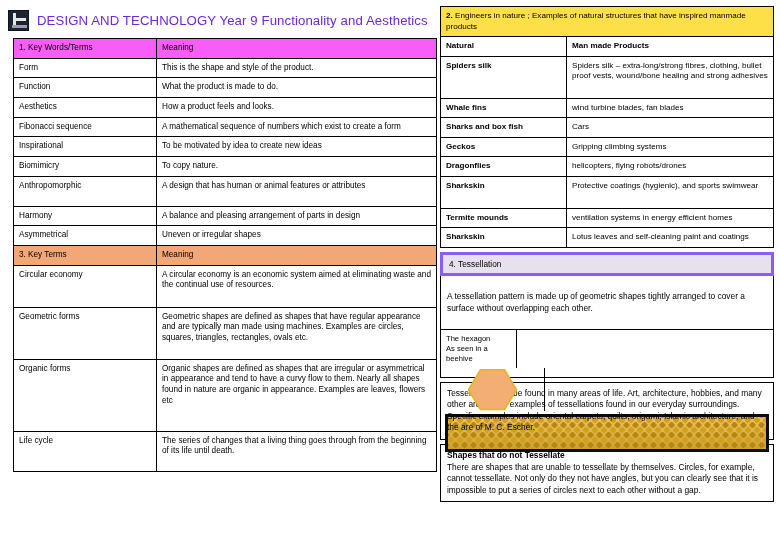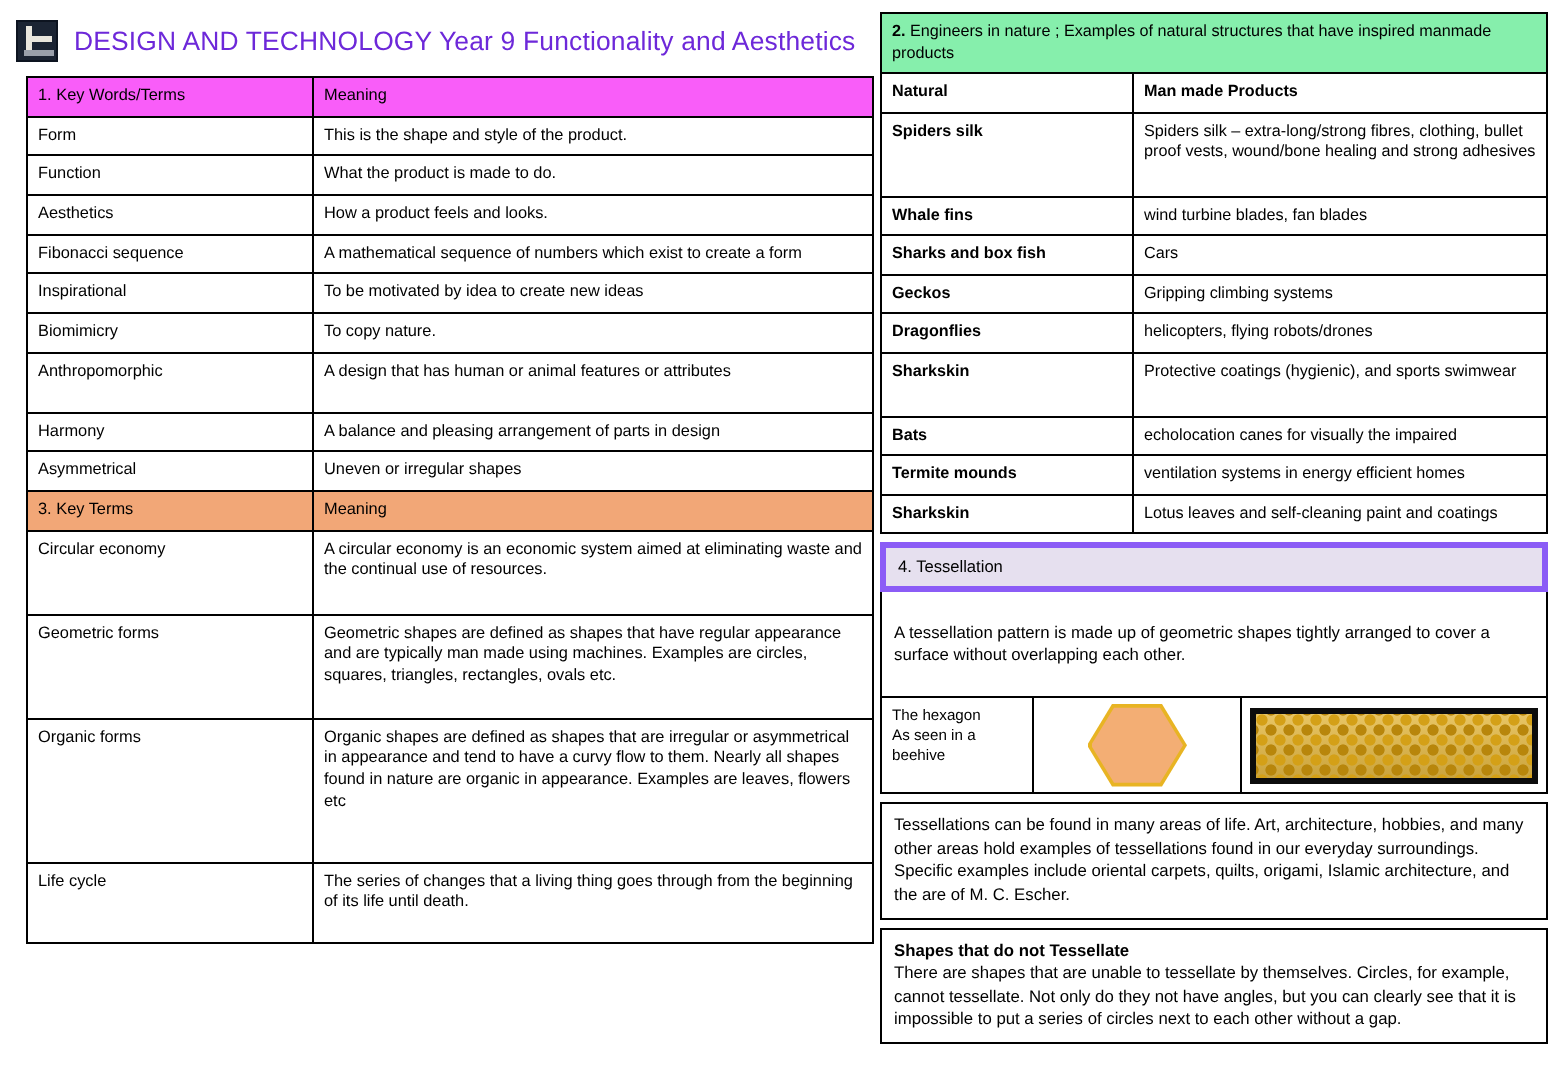--- a/index.html
+++ b/index.html
@@ -91,21 +91,21 @@
   .col-term { width: 143px; }
 
   
   .right-col {
     position: absolute;
     left: 440px; top: 6px;
     width: 334px;
   }
   .section-banner {
     border: 1px solid #000;
-    background: #86efac;
+    background: #fde047;
     font-size: 8.1px;
     line-height: 1.30;
     padding: 4px 5px;
     color: #000;
   }
   .section-banner .lead { font-weight: bold; }
   .banner-lav {
     border: 3px solid #8b5cf6;
     background: #e6e0ef;
     font-size: 8.3px;
@@ -137,20 +137,21 @@
   }
   .para-box .bold-lead { display: block; font-weight: bold; }
 
   
   .hex-row {
     display: flex;
     border: 1px solid #000;
     border-top: none;
     align-items: stretch;
     height: 48px;
+    flex-direction: column;
   }
   .hex-caption {
     width: 76px;
     border-right: 1px solid #000;
     padding: 4px 5px;
     font-size: 7.6px;
     line-height: 1.34;
     color: #000;
   }
   .hex-art {
@@ -305,24 +306,20 @@
           <td class="natural-cell">Geckos</td>
           <td>Gripping climbing systems</td>
         </tr>
         <tr>
           <td class="natural-cell">Dragonflies</td>
           <td>helicopters, flying robots/drones</td>
         </tr>
         <tr style="height:32px">
           <td class="natural-cell">Sharkskin</td>
           <td>Protective coatings (hygienic), and sports swimwear</td>
-        </tr>
-        <tr>
-          <td class="natural-cell">Bats</td>
-          <td>echolocation canes for visually the impaired</td>
         </tr>
         <tr>
           <td class="natural-cell">Termite mounds</td>
           <td>ventilation systems in energy efficient homes</td>
         </tr>
         <tr>
           <td class="natural-cell">Sharkskin</td>
           <td>Lotus leaves and self-cleaning paint and coatings</td>
         </tr>
       </tbody>

